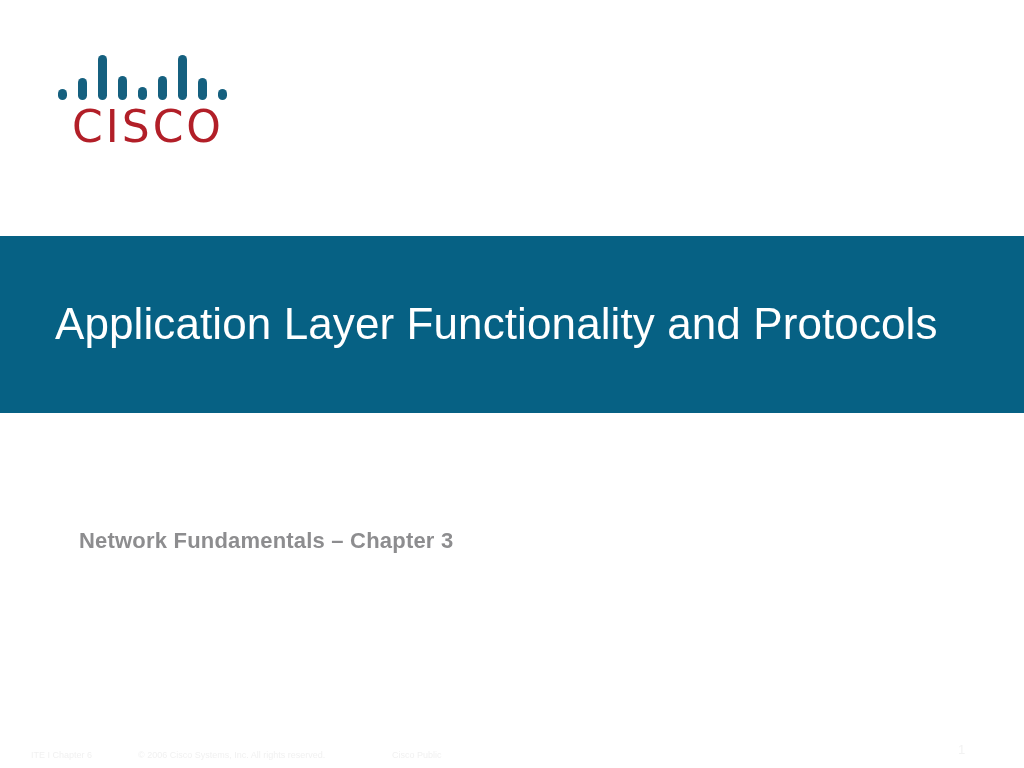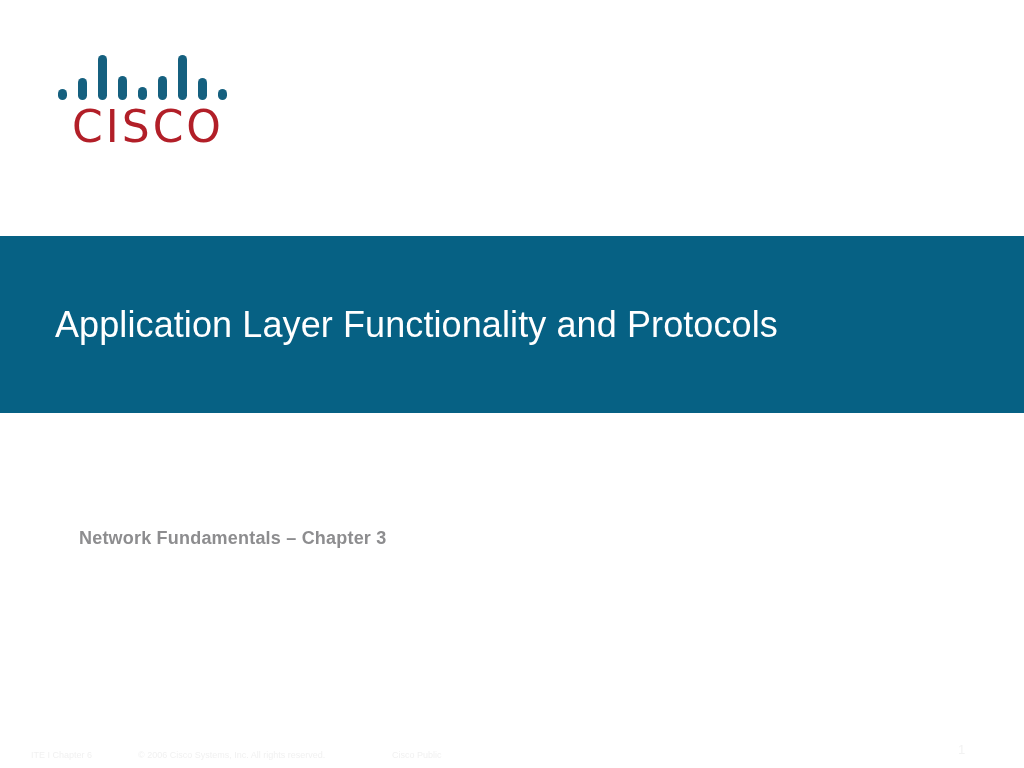--- a/index.html
+++ b/index.html
@@ -49,32 +49,32 @@
     position:absolute;
     left:0; top:236px;
     width:1024px; height:177px;
     background:#066184;
     display:flex;
     align-items:center;
   }
   .title-text {
     margin-left:55px;
     color:#FFFFFF;
-    font-size:36px;
+    font-size:44px;
     font-weight:normal;
     letter-spacing:0.1px;
     line-height:1.1;
     white-space:nowrap;
   }
 
   
   .subtitle {
     position:absolute;
     left:79px; top:528px;
-    font-size:18px;
+    font-size:22px;
     font-weight:bold;
     color:#8D8D8F;
     letter-spacing:0.2px;
     white-space:nowrap;
   }
 
   
   .footer {
     position:absolute;
     left:0; top:748px;

